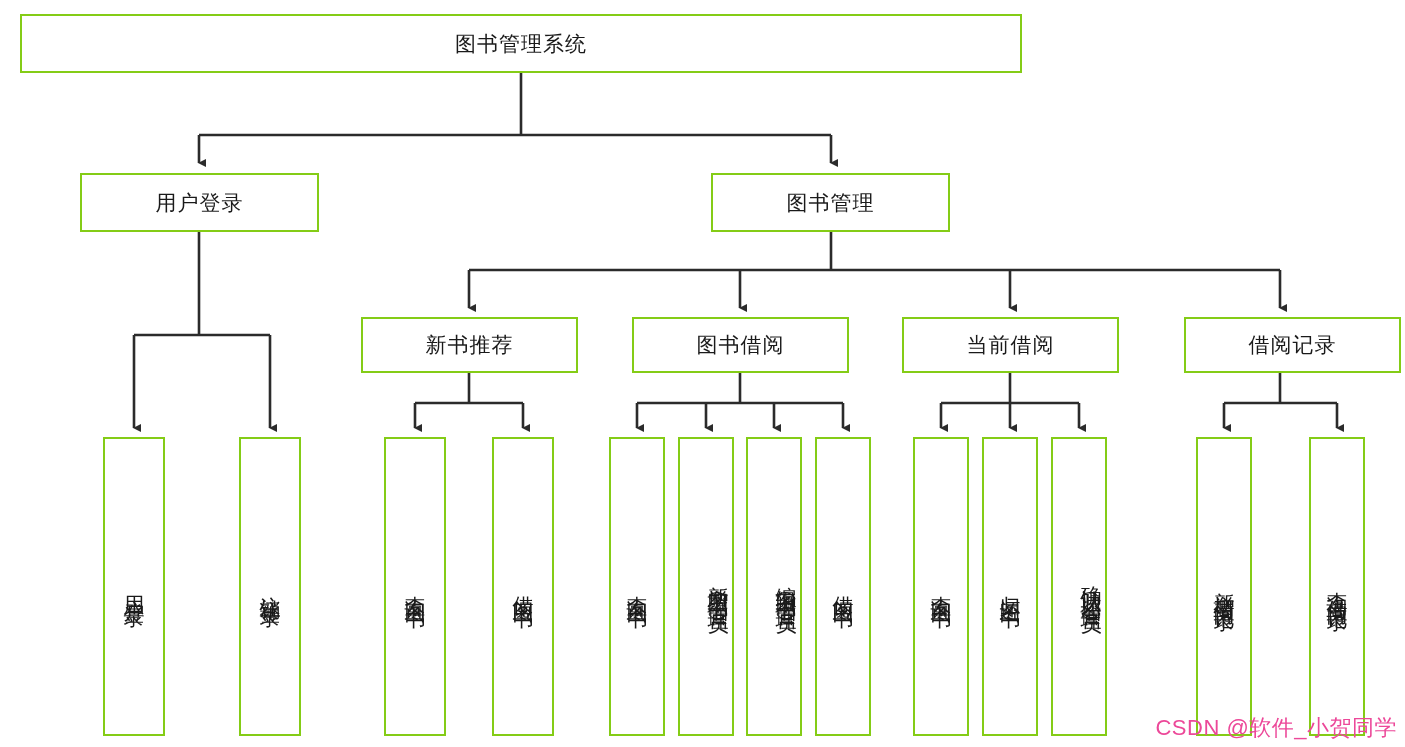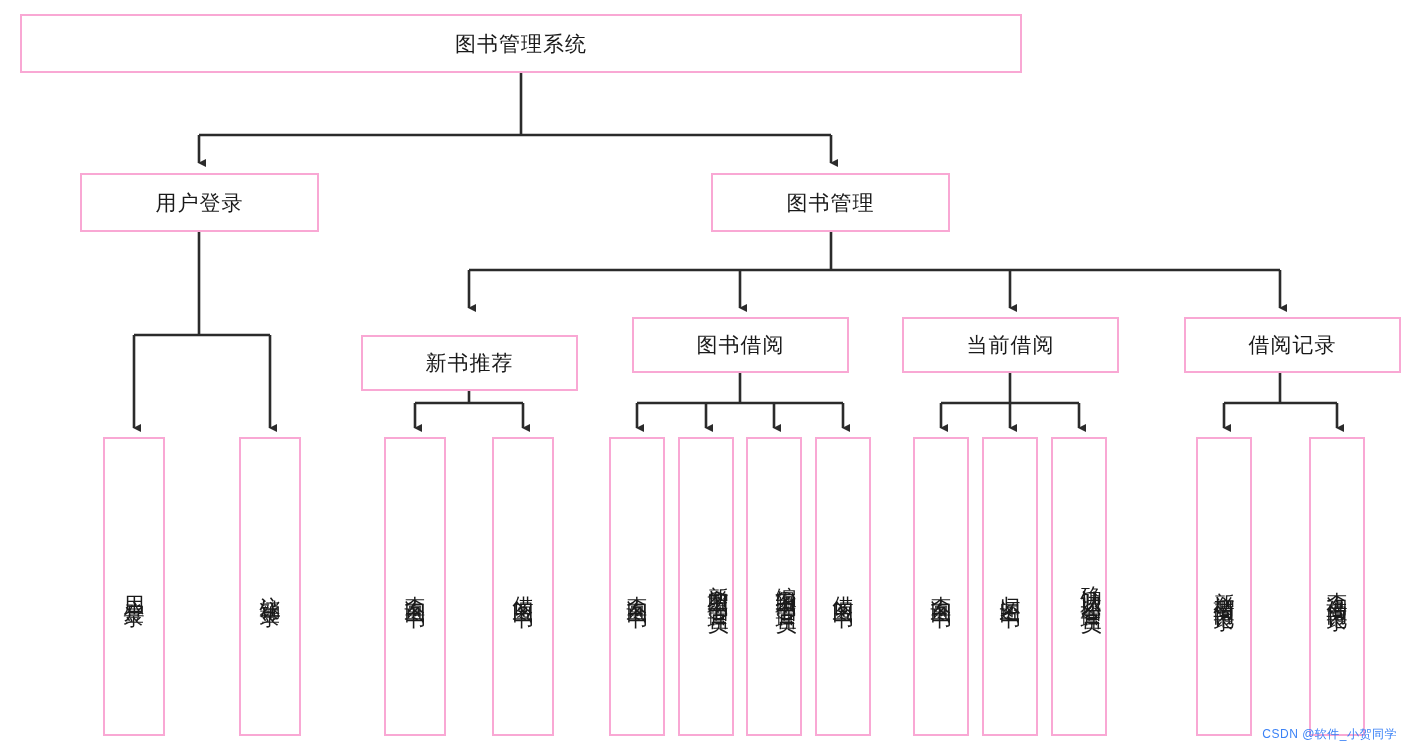--- a/index.html
+++ b/index.html
@@ -21,21 +21,21 @@
     position: absolute;
     left: 0;
     top: 0;
     width: 1405px;
     height: 747px;
     pointer-events: none;
   }
   .node {
     position: absolute;
     box-sizing: border-box;
-    border: 2px solid #f9a8d4;
+    border: 2px solid #84cc16;
     background: #ffffff;
     display: flex;
     align-items: center;
     justify-content: center;
     color: #1a1a1a;
   }
   .node.horiz {
     font-size: 21px;
     letter-spacing: 1px;
   }
@@ -46,22 +46,22 @@
     letter-spacing: 4px;
     padding: 6px 0;
   }
   .node.vert.toptext {
     align-items: flex-start;
   }
   .watermark {
     position: absolute;
     right: 8px;
     bottom: 4px;
-    font-size: 12px;
-    color: #3b82f6;
+    font-size: 22px;
+    color: #ec4899;
     white-space: nowrap;
     letter-spacing: 0.5px;
   }
 </style>
 </head>
 <body>
 
 <div id="canvas">
 
   <svg id="edges" viewBox="0 0 1405 747" width="1405" height="747">
@@ -112,21 +112,21 @@
       <path d="M1224,403 L1224,428" marker-end="url(#arrow)"></path>
       <path d="M1337,403 L1337,428" marker-end="url(#arrow)"></path>
     </g>
   </svg>
 
   <div class="node horiz" style="left:20px; top:14px; width:1002px; height:59px;">图书管理系统</div>
 
   <div class="node horiz" style="left:80px; top:173px; width:239px; height:59px;">用户登录</div>
   <div class="node horiz" style="left:711px; top:173px; width:239px; height:59px;">图书管理</div>
 
-  <div class="node horiz" style="left:361px; top:317px; width:217px; height:56px;margin-top:18px;">新书推荐</div>
+  <div class="node horiz" style="left:361px; top:317px; width:217px; height:56px;">新书推荐</div>
   <div class="node horiz" style="left:902px; top:317px; width:217px; height:56px;">当前借阅</div>
   <div class="node horiz" style="left:632px; top:317px; width:217px; height:56px;">图书借阅</div>
   <div class="node horiz" style="left:1172px; top:317px; width:217px; height:56px;margin-left:12px;">借阅记录</div>
 
   <div class="node vert" style="left:103px; top:437px; width:62px; height:299px;">用户登录</div>
   <div class="node vert" style="left:239px; top:437px; width:62px; height:299px;">注销登录</div>
 
   <div class="node vert" style="left:384px; top:437px; width:62px; height:299px;">查询图书</div>
   <div class="node vert" style="left:492px; top:437px; width:62px; height:299px;">借阅图书</div>
 

